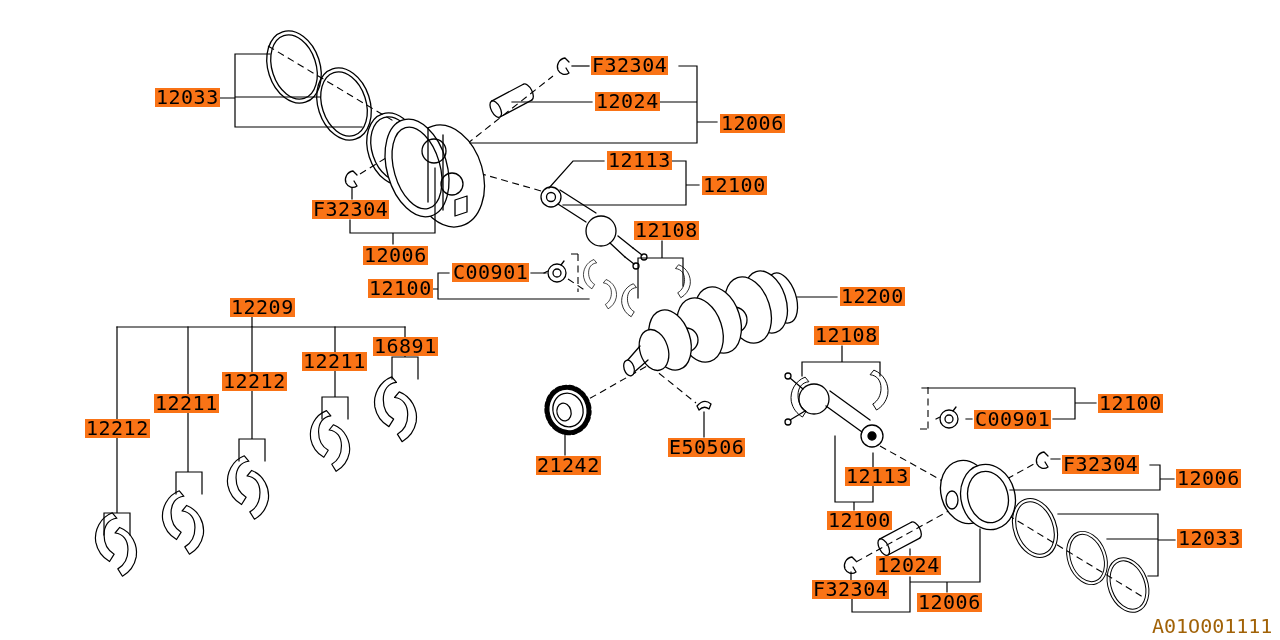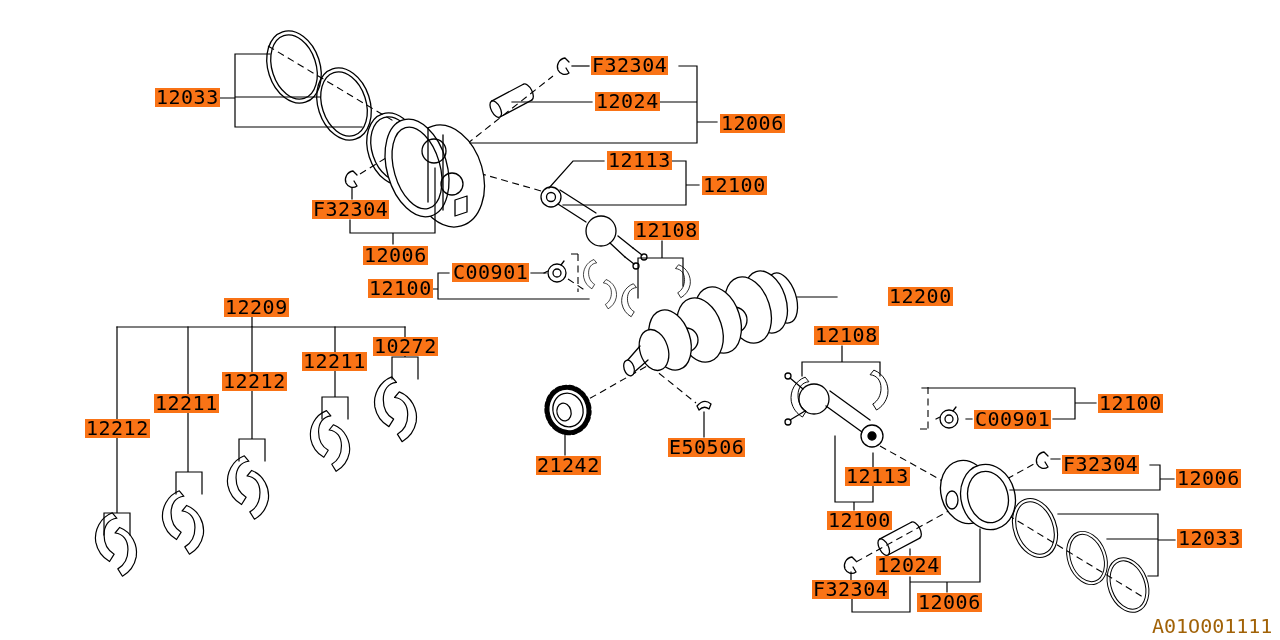--- a/index.html
+++ b/index.html
@@ -242,23 +242,23 @@
       <span class="part-label" style="left: 591px; top: 56px;">F32304</span>
       <span class="part-label" style="left: 595px; top: 92px;">12024</span>
       <span class="part-label" style="left: 720px; top: 114px;">12006</span>
       <span class="part-label" style="left: 607px; top: 151px;">12113</span>
       <span class="part-label" style="left: 702px; top: 176px;">12100</span>
       <span class="part-label" style="left: 312px; top: 200px;">F32304</span>
       <span class="part-label" style="left: 363px; top: 246px;">12006</span>
       <span class="part-label" style="left: 452px; top: 263px;">C00901</span>
       <span class="part-label" style="left: 368px; top: 279px;">12100</span>
       <span class="part-label" style="left: 634px; top: 221px;">12108</span>
-      <span class="part-label" style="left: 840px; top: 287px; margin-left: 48px;">12200</span>
-      <span class="part-label" style="left: 224px; top: 298px;">12209</span>
-      <span class="part-label" style="left: 373px; top: 337px;">10272</span>
+      <span class="part-label" style="left: 840px; top: 287px;">12200</span>
+      <span class="part-label" style="left: 230px; top: 298px;">12209</span>
+      <span class="part-label" style="left: 373px; top: 337px;">16891</span>
       <span class="part-label" style="left: 302px; top: 352px;">12211</span>
       <span class="part-label" style="left: 222px; top: 372px;">12212</span>
       <span class="part-label" style="left: 154px; top: 394px;">12211</span>
       <span class="part-label" style="left: 85px; top: 419px;">12212</span>
       <span class="part-label" style="left: 536px; top: 456px;">21242</span>
       <span class="part-label" style="left: 668px; top: 438px; text-align: right;">E50506</span>
       <span class="part-label" style="left: 814px; top: 326px;">12108</span>
       <span class="part-label" style="left: 1098px; top: 394px;">12100</span>
       <span class="part-label" style="left: 974px; top: 410px;">C00901</span>
       <span class="part-label" style="left: 1062px; top: 455px;">F32304</span>

